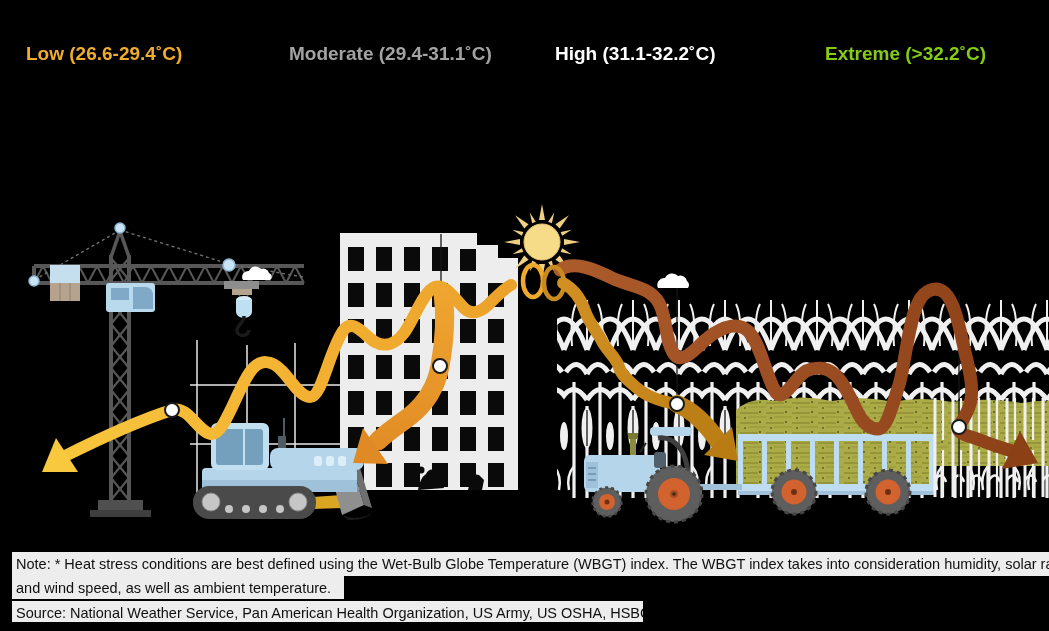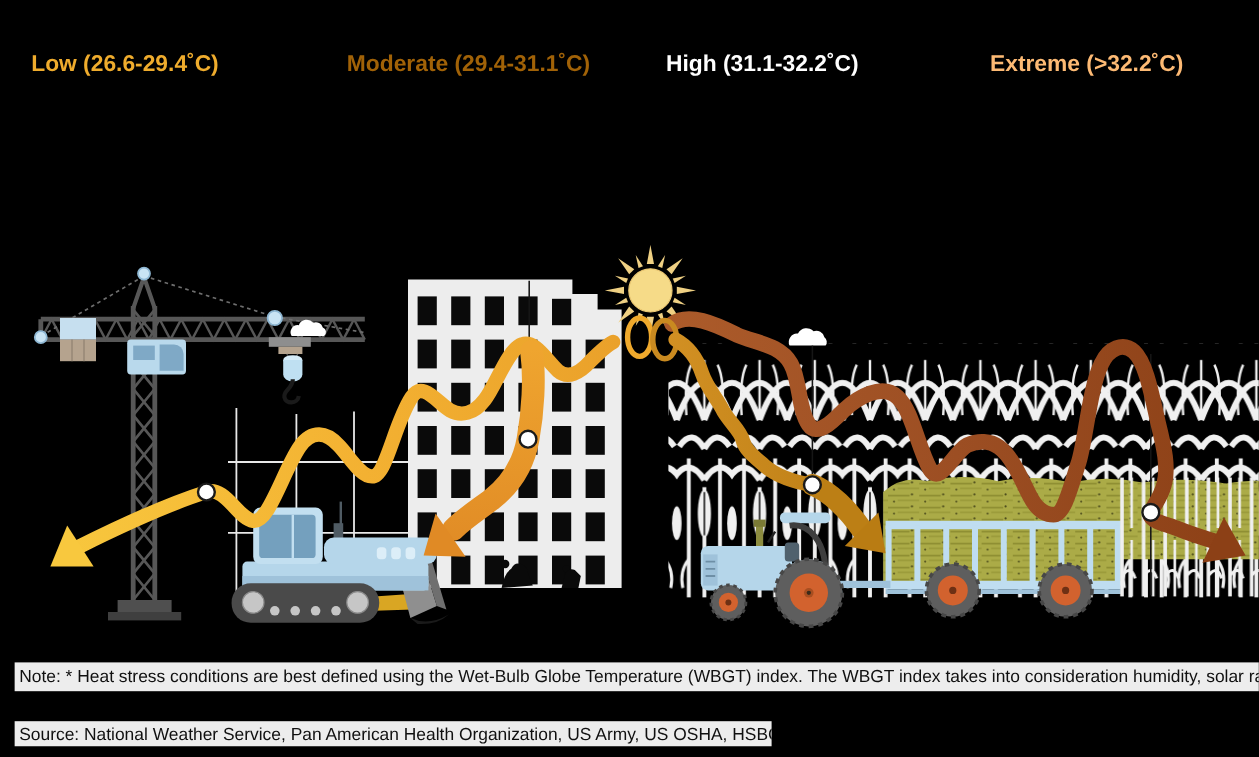--- a/index.html
+++ b/index.html
@@ -300,20 +300,21 @@
   <g fill="#FFFFFF" stroke="#1A1A1A" stroke-width="2">
     <circle cx="160" cy="410" r="7"></circle>
     <circle cx="428" cy="366" r="7"></circle>
     <circle cx="665" cy="404" r="7"></circle>
     <circle cx="947" cy="427" r="7"></circle>
   </g>
 </svg>
 
   <div class="zones">
     <span class="zone z-low" style="color: rgb(239, 172, 45);">Low (26.6-29.4˚C)</span>
-    <span class="zone z-moderate" style="color: #a16207;">Moderate (29.4-31.1˚C)</span>
+    <span class="zone z-moderate" style="color: #a3a3a3;">Moderate (29.4-31.1˚C)</span>
     <span class="zone z-high" style="color: #ffffff;">High (31.1-32.2˚C)</span>
-    <span class="zone z-extreme" style="color: #fdba74;">Extreme (&gt;32.2˚C)</span>
+    <span class="zone z-extreme" style="color: #84cc16;">Extreme (&gt;32.2˚C)</span>
   </div>
 
   <div class="bar bar-note1">Note: * Heat stress conditions are best defined using the Wet-Bulb Globe Temperature (WBGT) index. The WBGT index takes into consideration humidity, solar radiation,</div>
+  <div class="bar bar-note2">and wind speed, as well as ambient temperature.</div>
   <div class="bar bar-source">Source: National Weather Service, Pan American Health Organization, US Army, US OSHA, HSBC</div>
 </div>
 
 </body></html>

